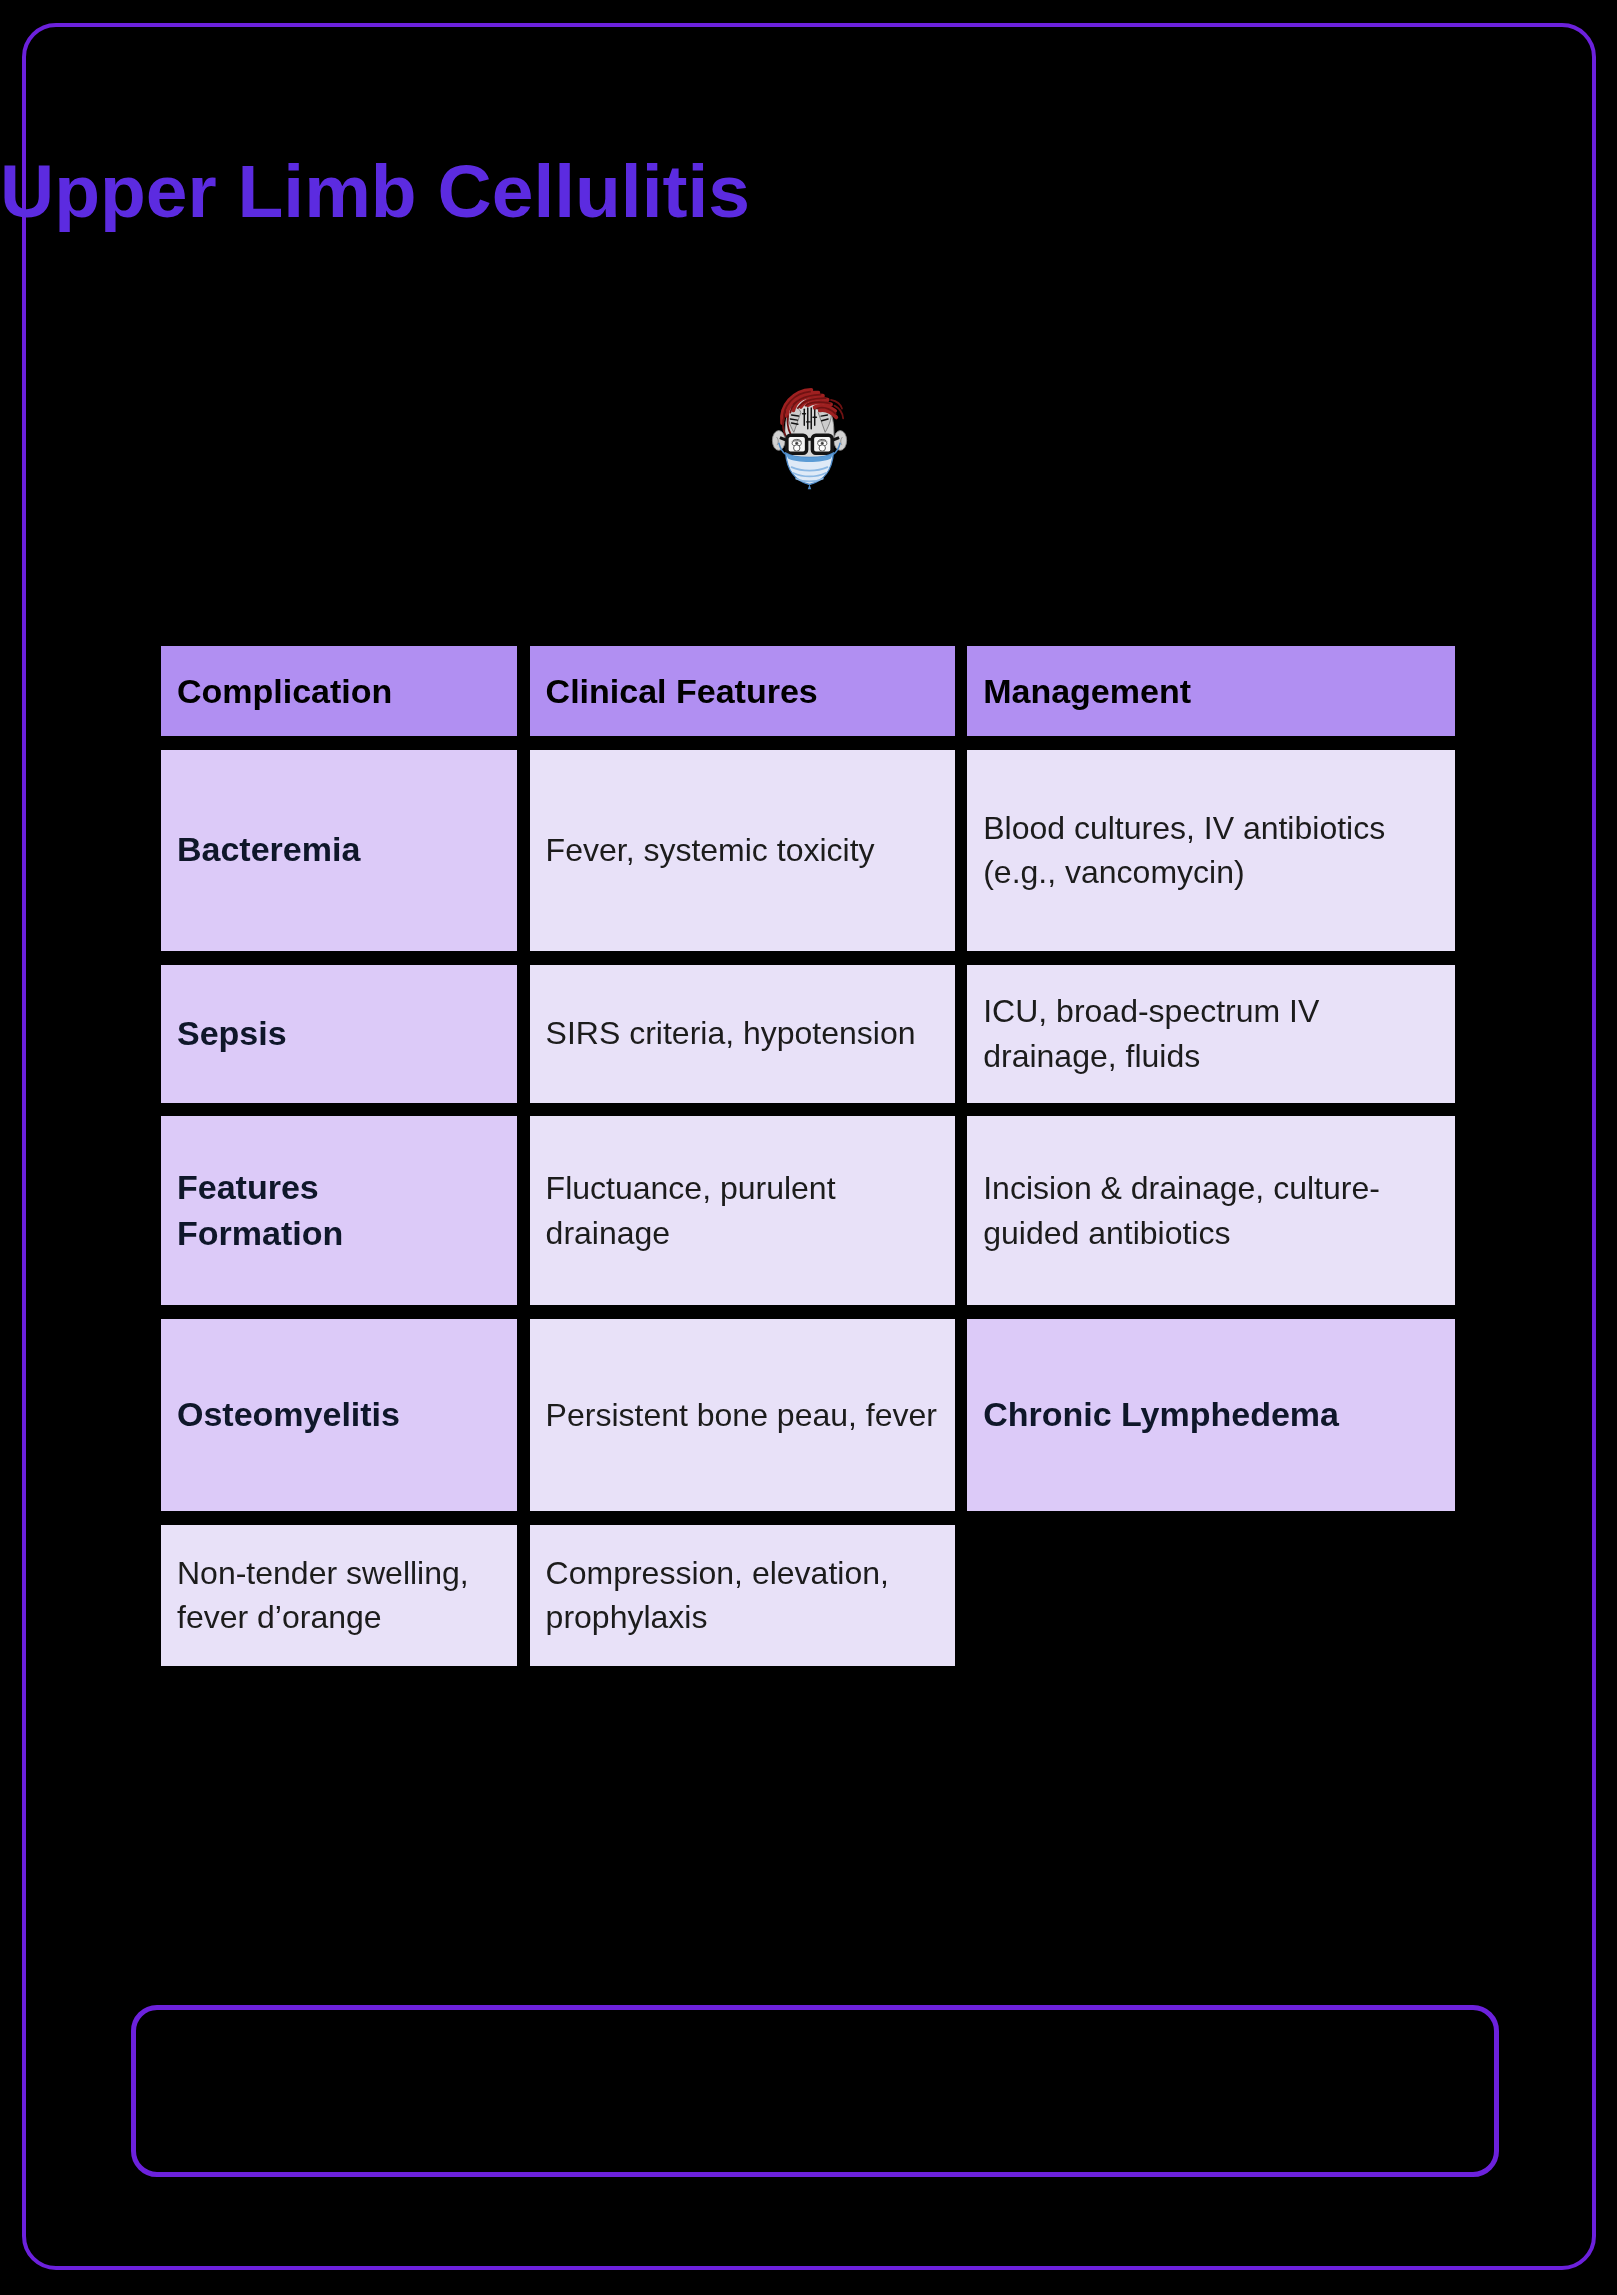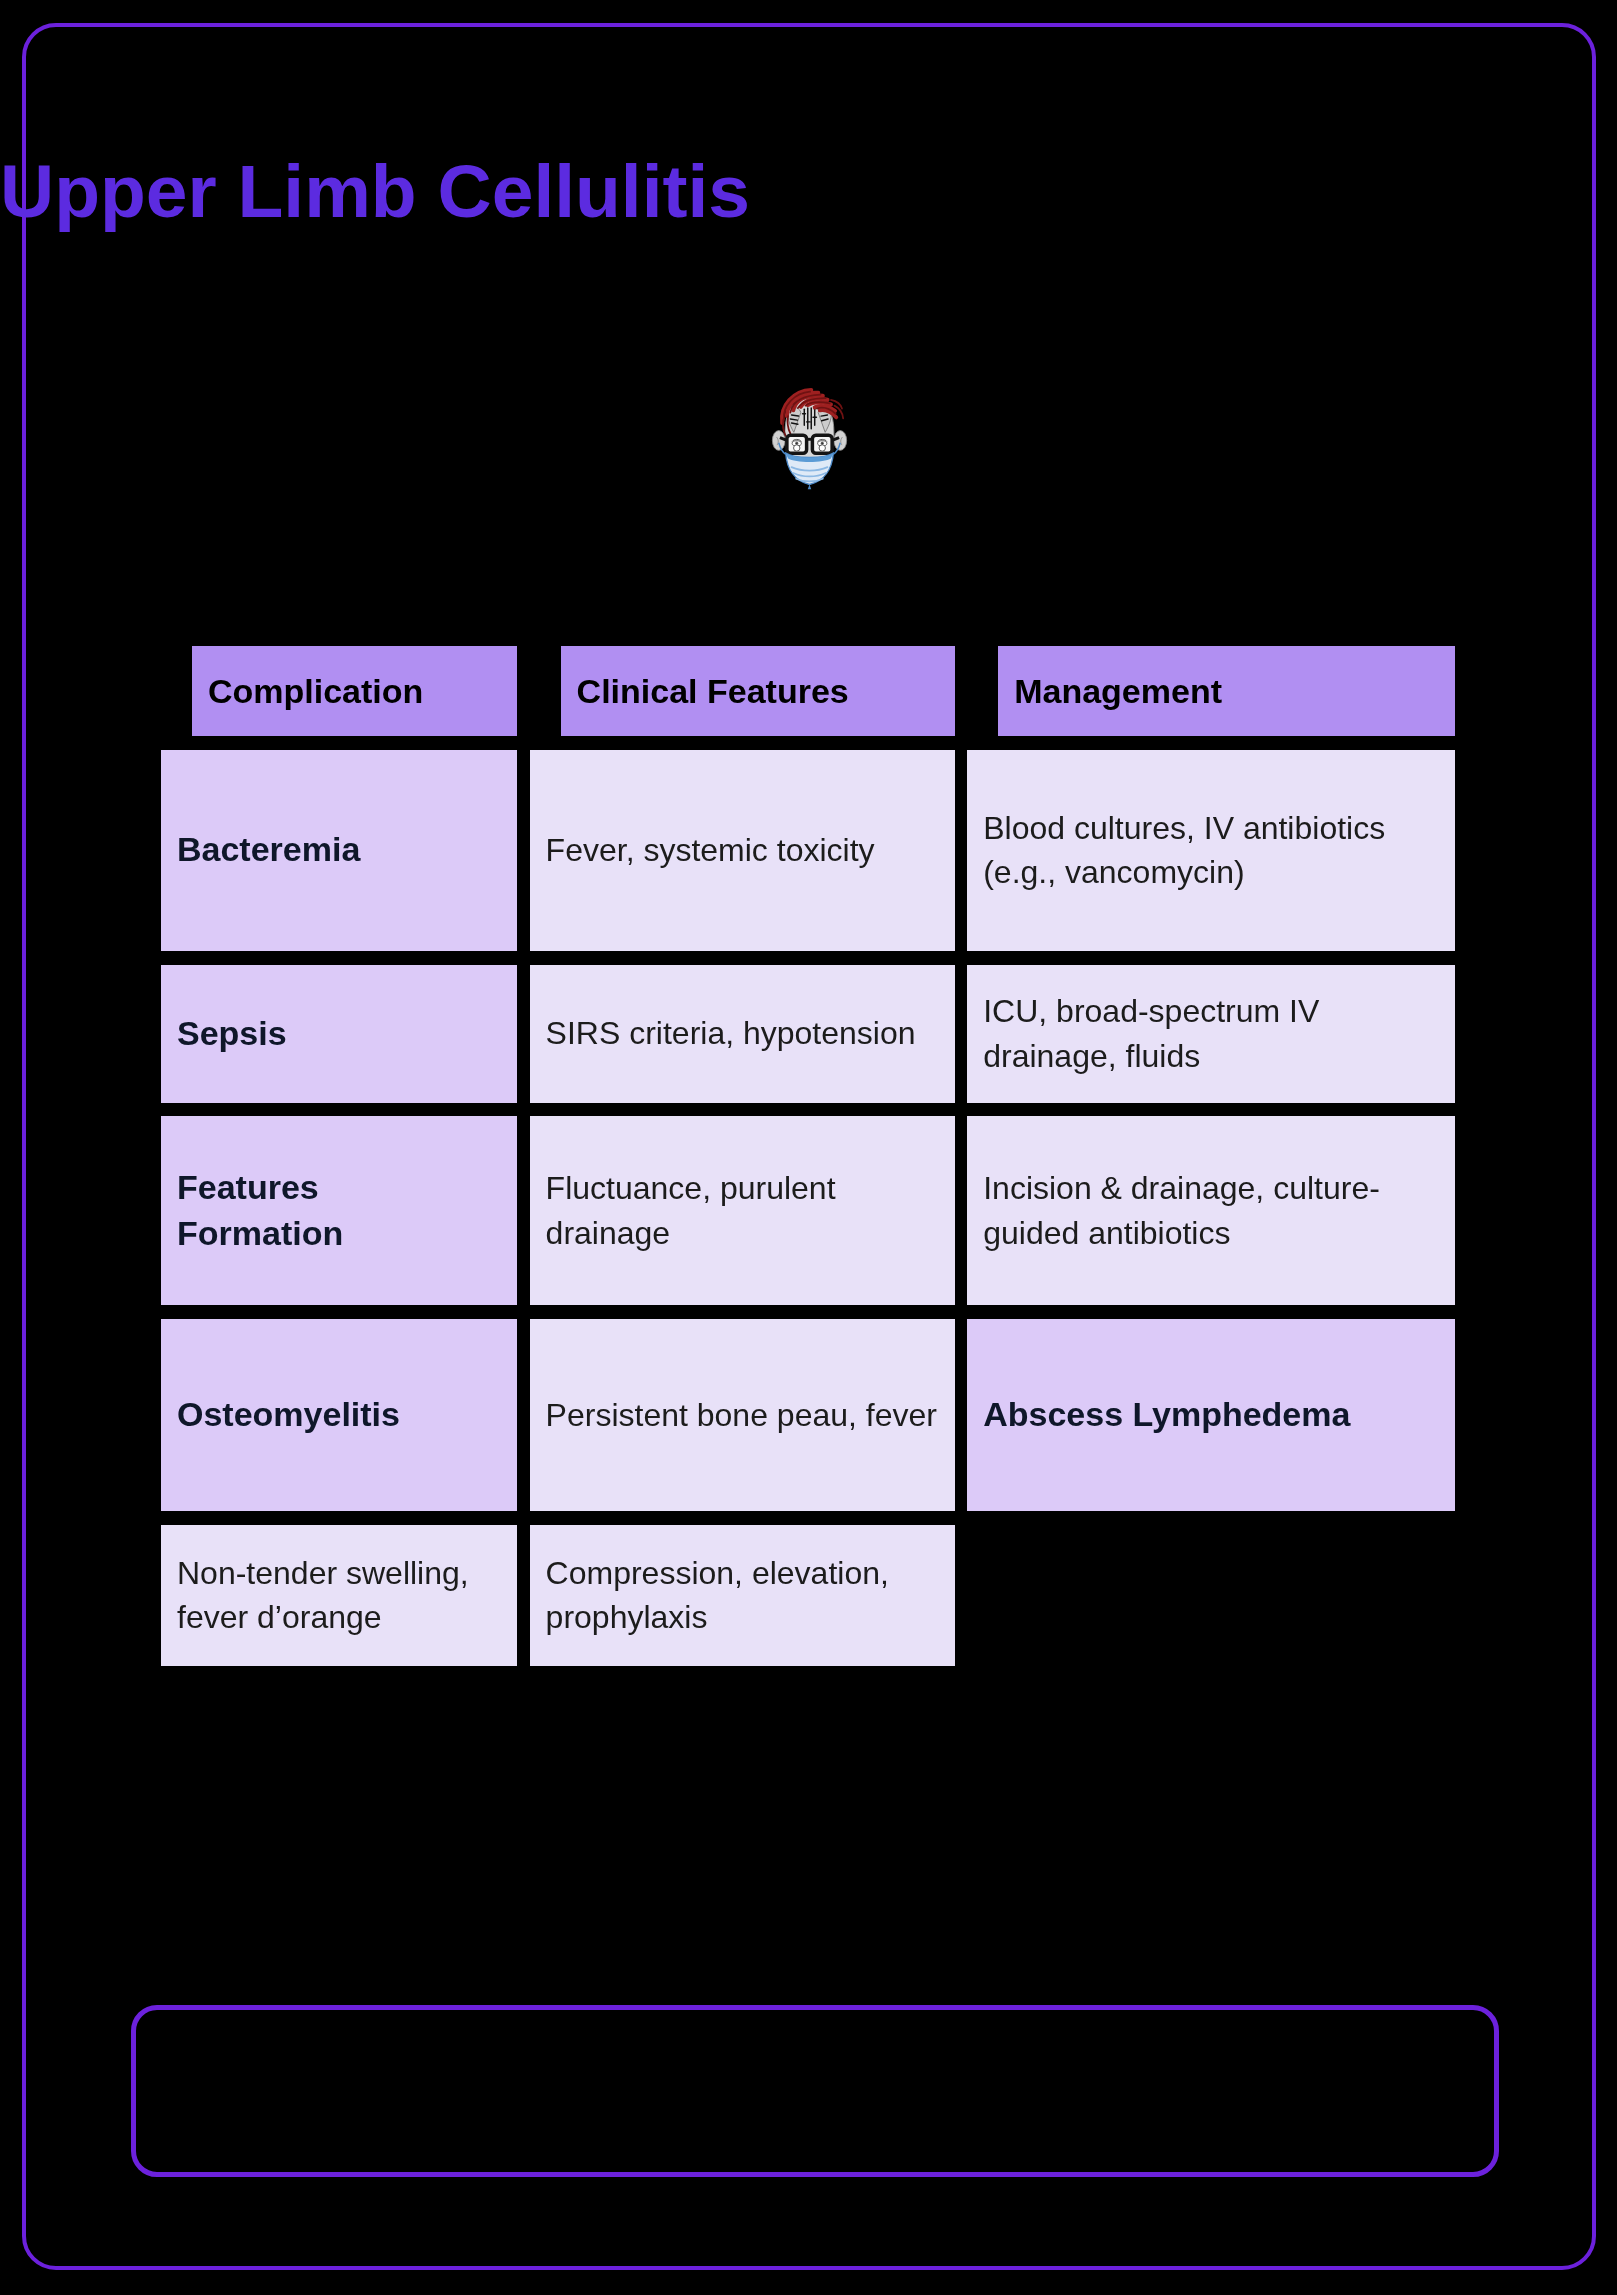--- a/index.html
+++ b/index.html
@@ -60,21 +60,20 @@
     align-items: center;
     box-sizing: border-box;
     padding: 0 16px;
     color: #121212;
   }
   .cell-header {
     background: #b18ff2;
     font-size: 34px;
     font-weight: 700;
     color: #000000;
-    margin-left: 31px;
   }
   .cell-label {
     background: #dccaf8;
     font-size: 34px;
     font-weight: 700;
     line-height: 1.35;
     padding-right: 23px;
     color: #0f172a;
   }
   .cell-body {
@@ -198,21 +197,21 @@
     <div class="cell cell-body">SIRS criteria, hypotension</div>
     <div class="cell cell-body cell-mgmt">ICU, broad-spectrum IV drainage, fluids</div>
 
     <div class="cell cell-label">Features Formation</div>
     <div class="cell cell-body">Fluctuance, purulent drainage</div>
     <div class="cell cell-body cell-mgmt">Incision &amp; drainage, culture-guided antibiotics</div>
 
     <div class="cell cell-label">Osteomyelitis</div>
     <div class="cell cell-body">Persistent bone peau, fever</div>
 
-    <div class="cell cell-label">Abscess Lymphedema</div>
+    <div class="cell cell-label">Chronic Lymphedema</div>
     <div class="cell cell-body">Non-tender swelling, fever d’orange</div>
     <div class="cell cell-body cell-mgmt">Compression, elevation, prophylaxis</div>
   </div>
 
   <div class="notes-box"></div>
 
 </div>
 
 
 </body></html>

